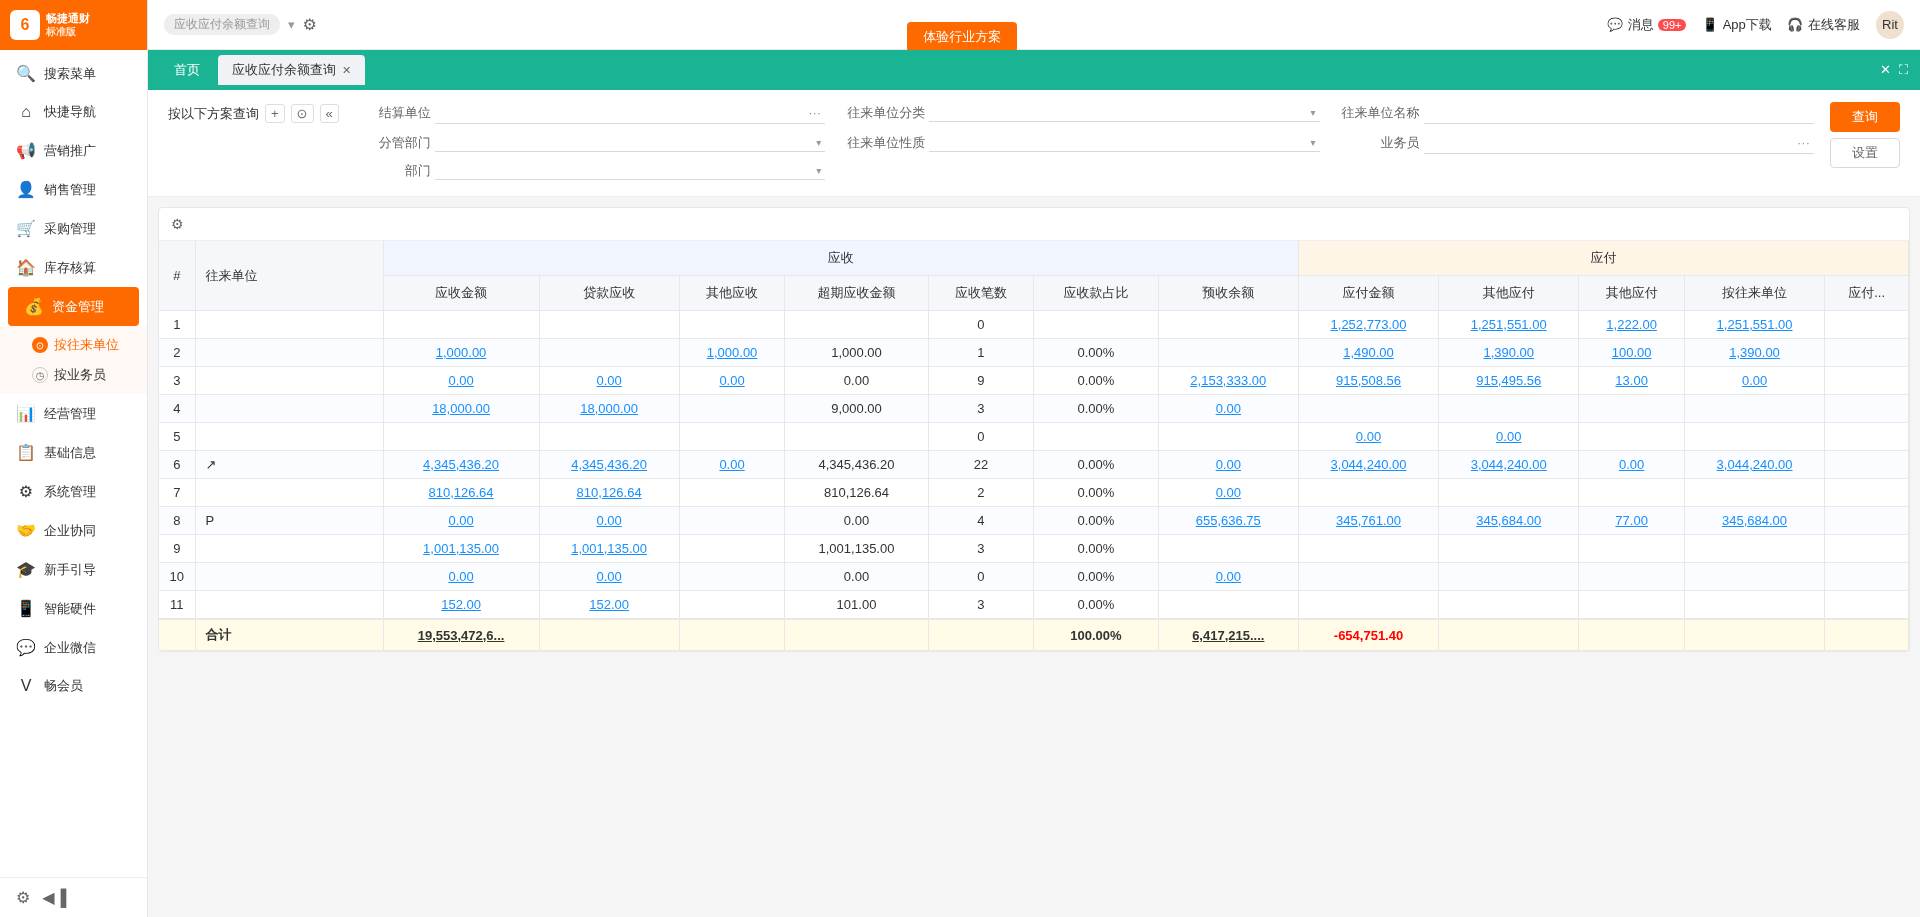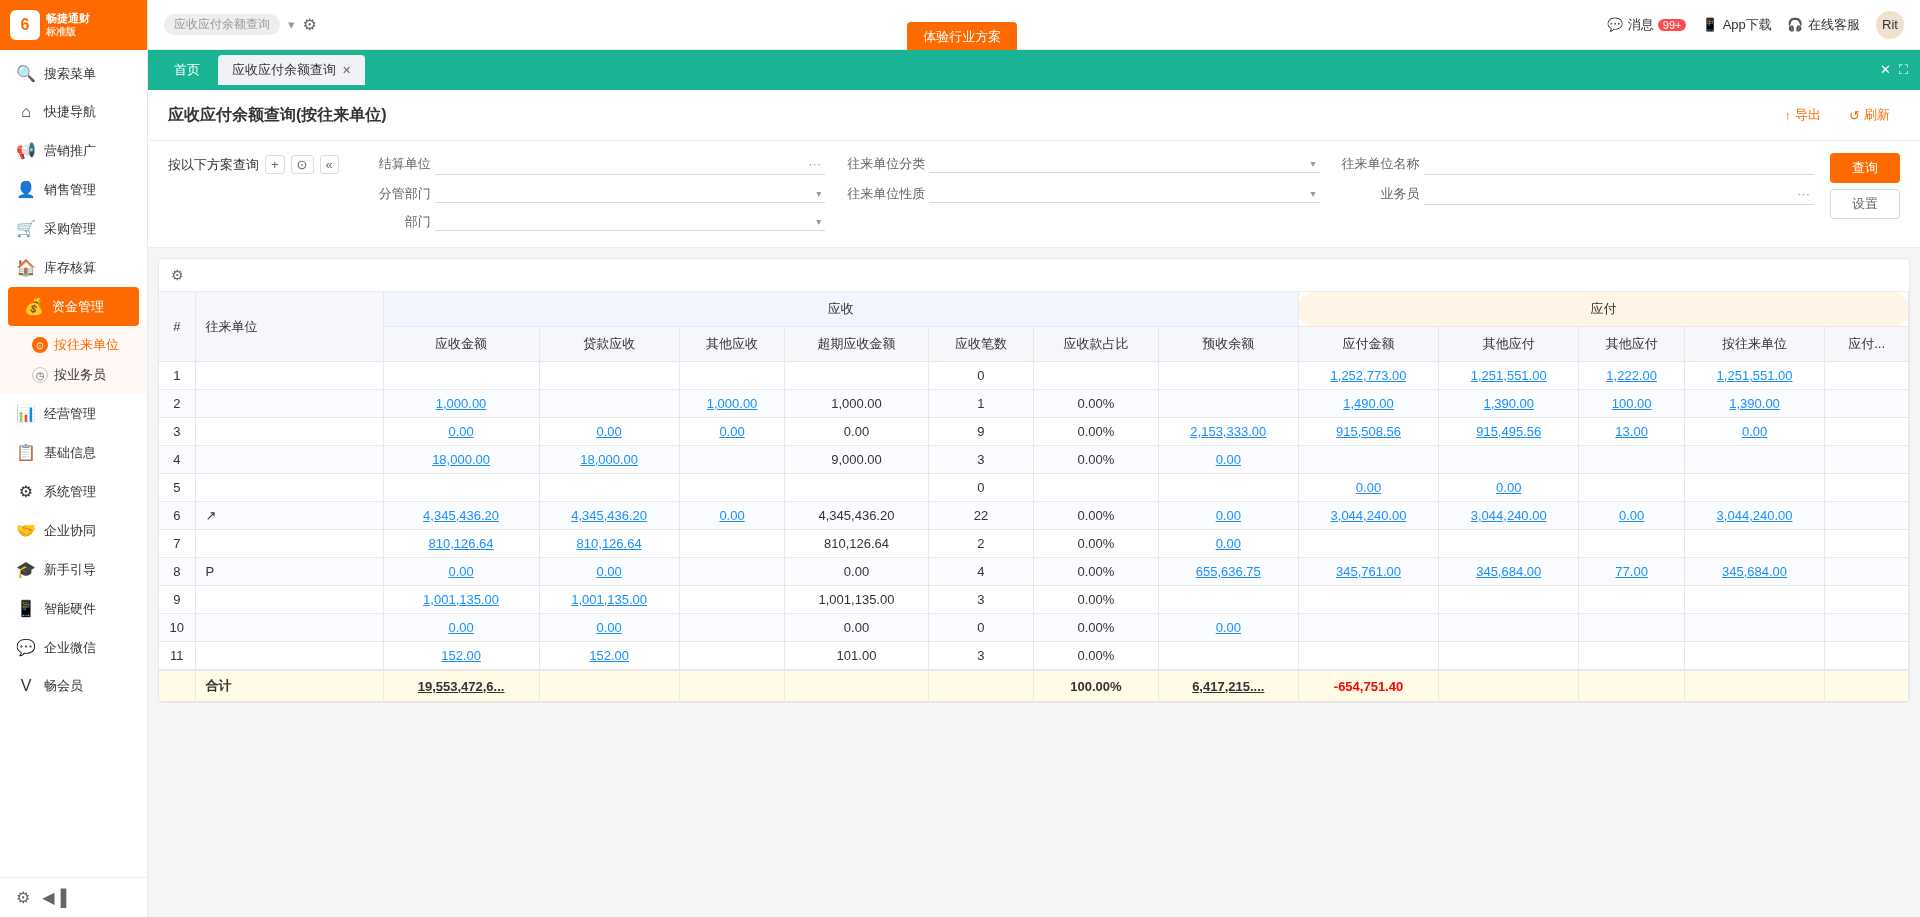--- a/index.html
+++ b/index.html
@@ -171,21 +171,21 @@
     th {
       padding: 8px 10px;
       text-align: center;
       border-right: 1px solid #e8e8e8;
       border-bottom: 1px solid #e8e8e8;
       color: #333;
       font-weight: normal;
       white-space: nowrap;
     }
     th.group-header { background: #f0f5ff; color: #333; }
-    th.group-header-yingfu { background: #fff5e6; border-radius: 16px; }
+    th.group-header-yingfu { background: #fff5e6; }
     td {
       padding: 6px 10px;
       border-right: 1px solid #e8e8e8;
       border-bottom: 1px solid #e8e8e8;
       text-align: center;
       color: #333;
       white-space: nowrap;
     }
     td.text-left { text-align: left; }
     td.link { color: #1890ff; text-decoration: underline; cursor: pointer; }
@@ -358,33 +358,20 @@
       <span class="tab-close">✕</span>
     </div>
     <div class="tab-bar-actions">
       <span style="cursor:pointer;">✕</span>
       <span style="cursor:pointer;">⛶</span>
     </div>
   </div>
 
   <div class="page-content">
 
-    <div class="page-header">
-      <span class="page-title">应收应付余额查询(按往来单位)</span>
-      <div class="page-actions">
-        <button class="btn-action">
-          <span>↑</span>
-          <span>导出</span>
-        </button>
-        <button class="btn-action">
-          <span>↺</span>
-          <span>刷新</span>
-        </button>
-      </div>
-    </div>
 
     <div class="filter-section">
       <div class="filter-main-row">
 
         <div style="display:flex; flex-direction:column; margin-right:12px; padding-top:2px;text-align:right;">
           <div style="display:flex; align-items:center; gap:6px; margin-bottom:8px;">
             <span style="color:#333; font-size:13px; white-space:nowrap;">按以下方案查询</span>
             <span style="border:1px solid #ddd; border-radius:3px; padding:1px 5px; cursor:pointer; color:#666;">+</span>
             <span style="border:1px solid #ddd; border-radius:3px; padding:1px 5px; cursor:pointer; color:#666;">⊙</span>
             <span style="border:1px solid #ddd; border-radius:3px; padding:1px 5px; cursor:pointer; color:#666;">«</span>

